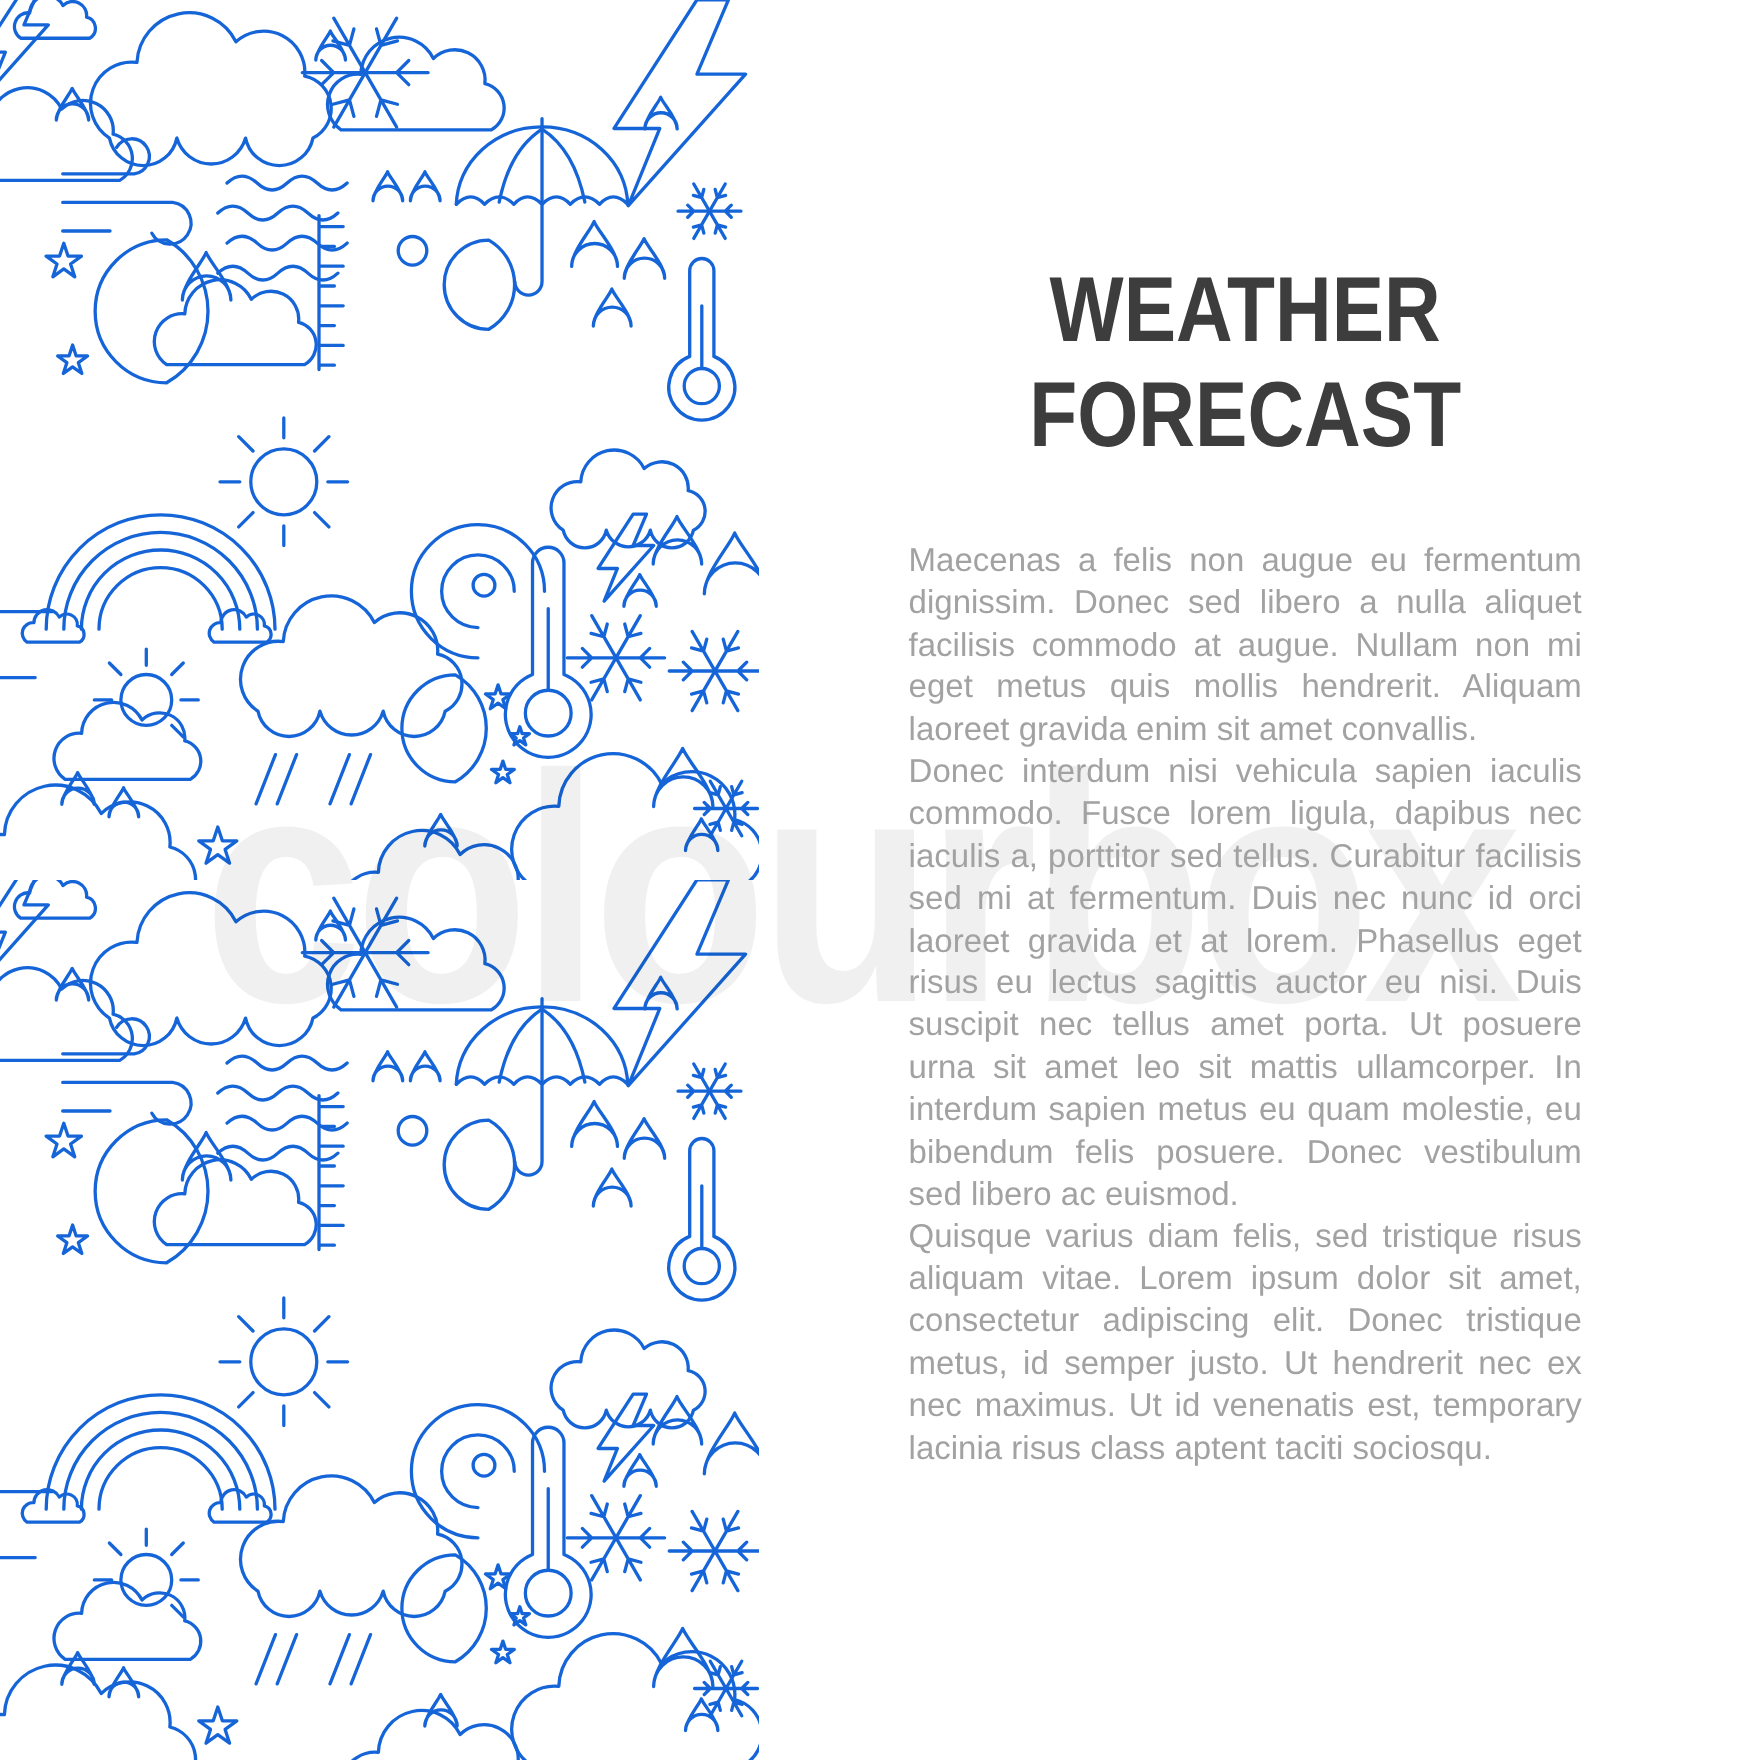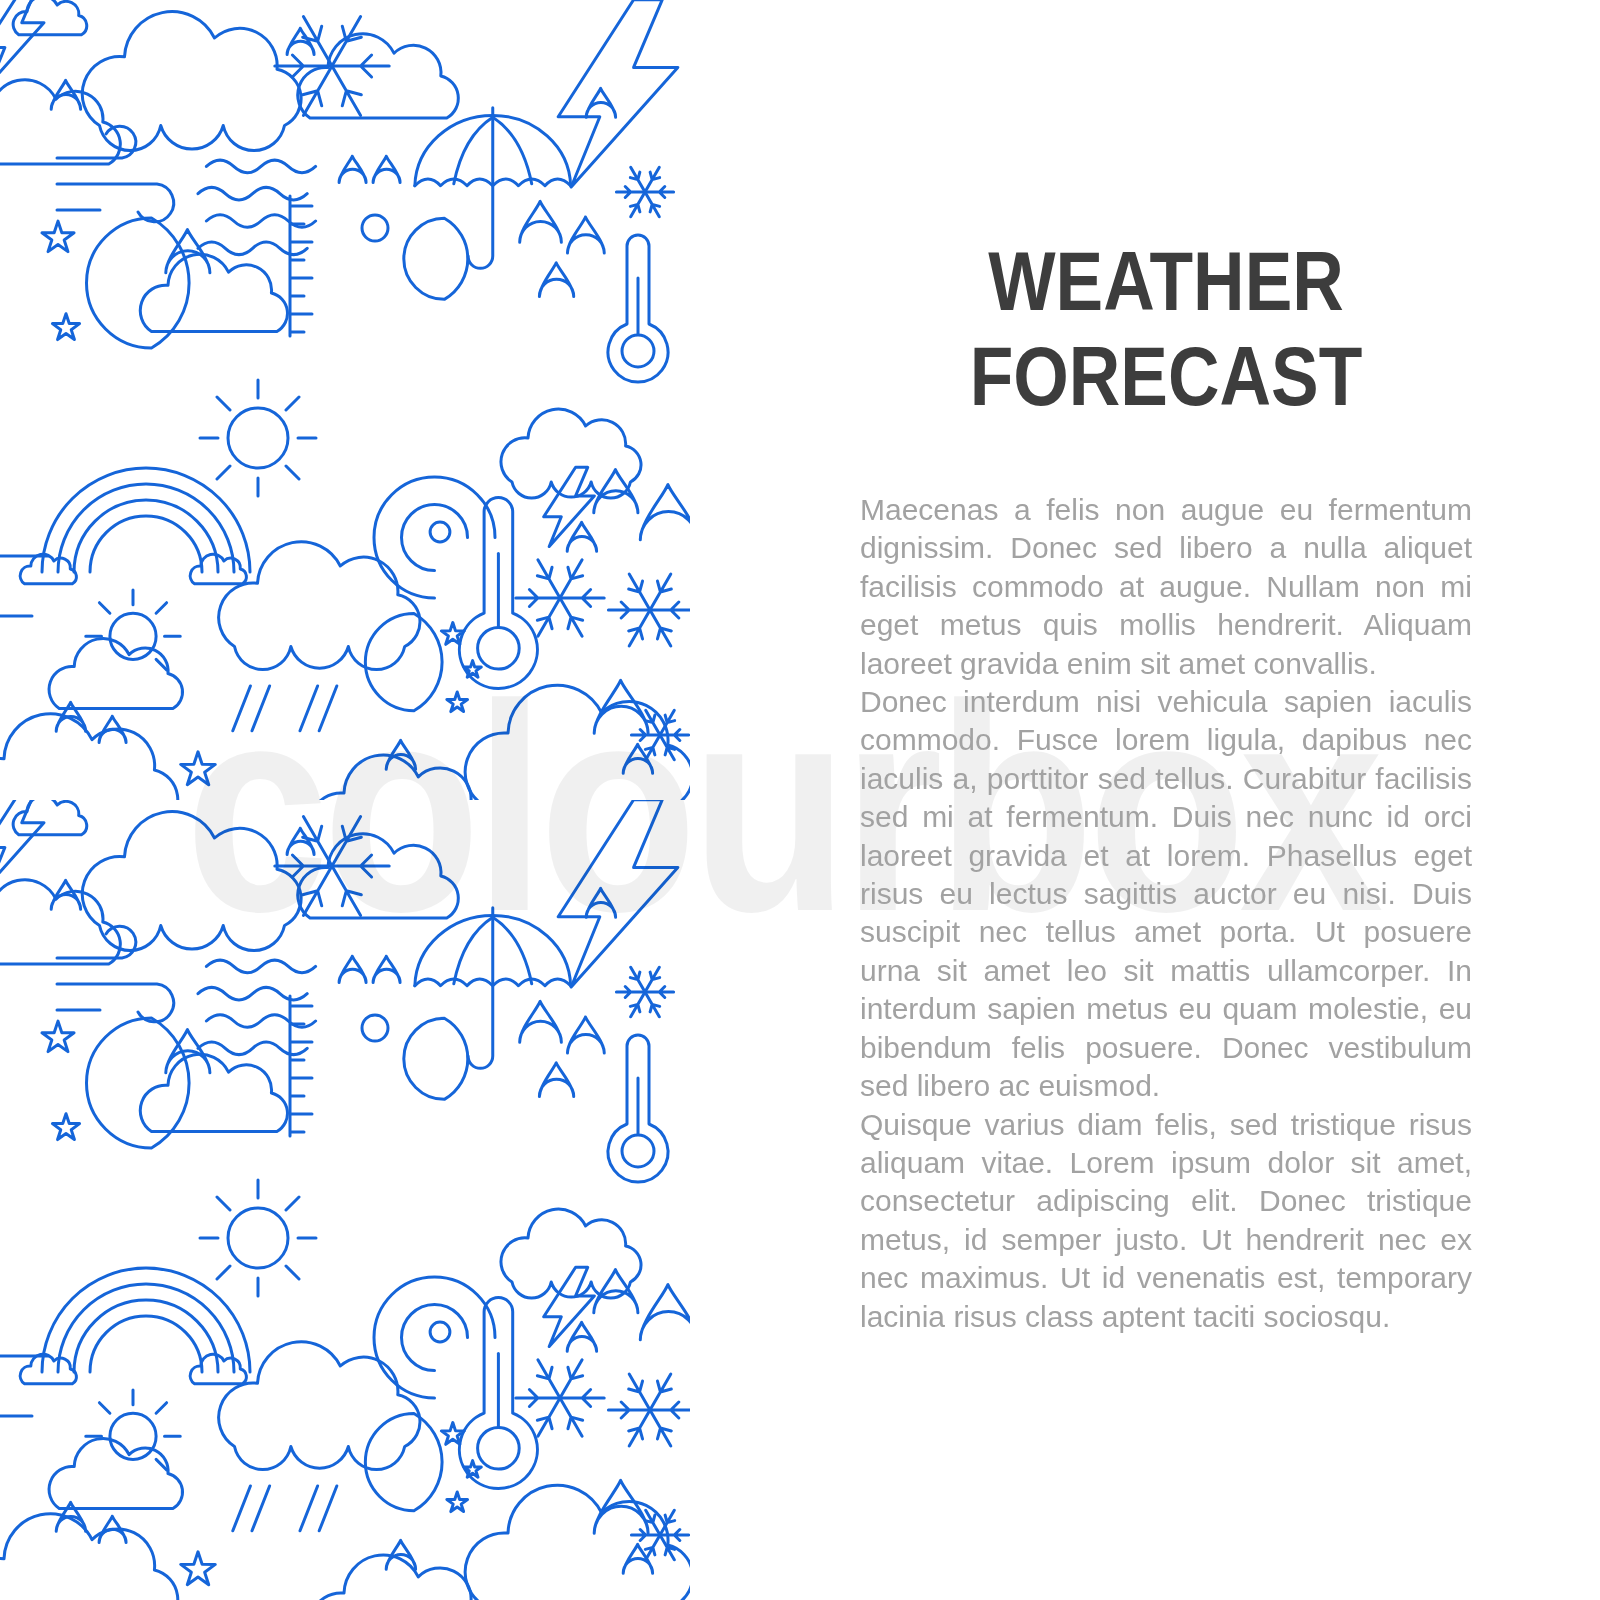--- a/index.html
+++ b/index.html
@@ -15,21 +15,21 @@
   }
   
   .watermark{
     position:absolute;left:185px;top:638px;
     font-size:295px;font-weight:bold;letter-spacing:-8px;white-space:nowrap;
     color:var(--wm-color,#000);opacity:var(--wm-opacity,0.055);
     transform:scaleX(0.88);transform-origin:left top;
     pointer-events:none;
   }
   
-  .content{position:absolute;left:860px;top:0;width:612px;height:1172px;}
+  .content{position:absolute;left:826px;top:0;width:612px;height:1172px;}
   .title{
     position:absolute;top:234px;left:0;width:612px;text-align:center;
     font-weight:bold;font-size:84px;line-height:95px;letter-spacing:0px;
     color:var(--title-color,#3d3d3d);
     transform:scaleX(0.85);transform-origin:center top;
   }
   .bodytext{
     position:absolute;top:491px;left:0;width:612px;
     font-size:30px;line-height:38.4px;
     color:var(--body-color,#a2a2a2);

